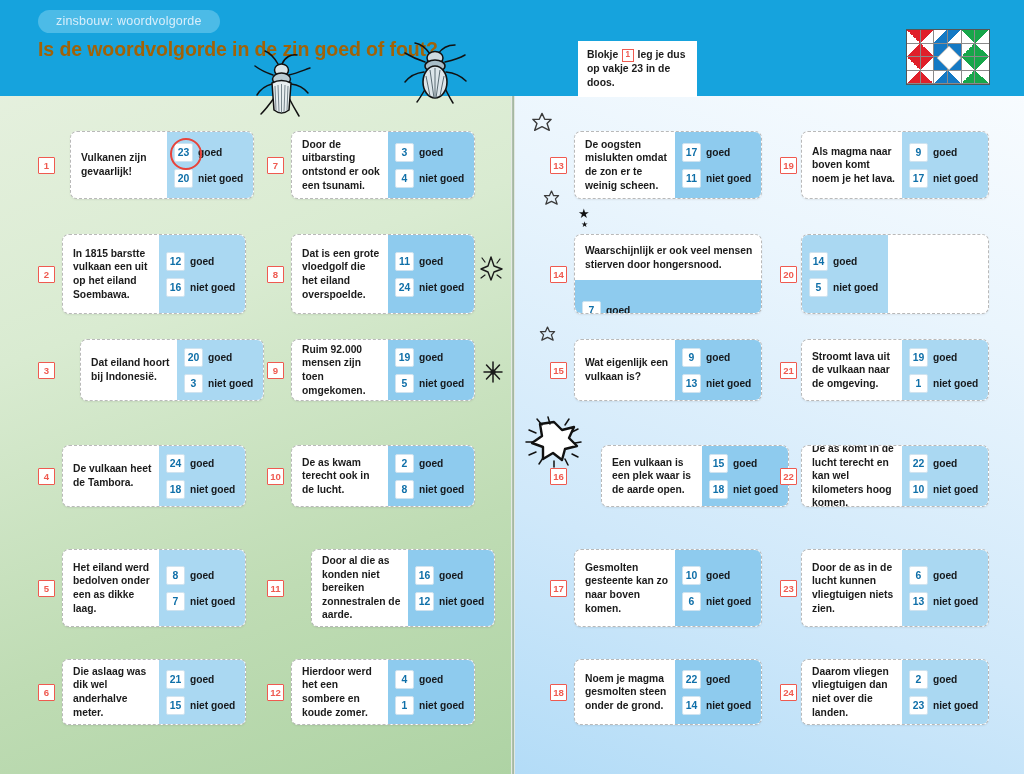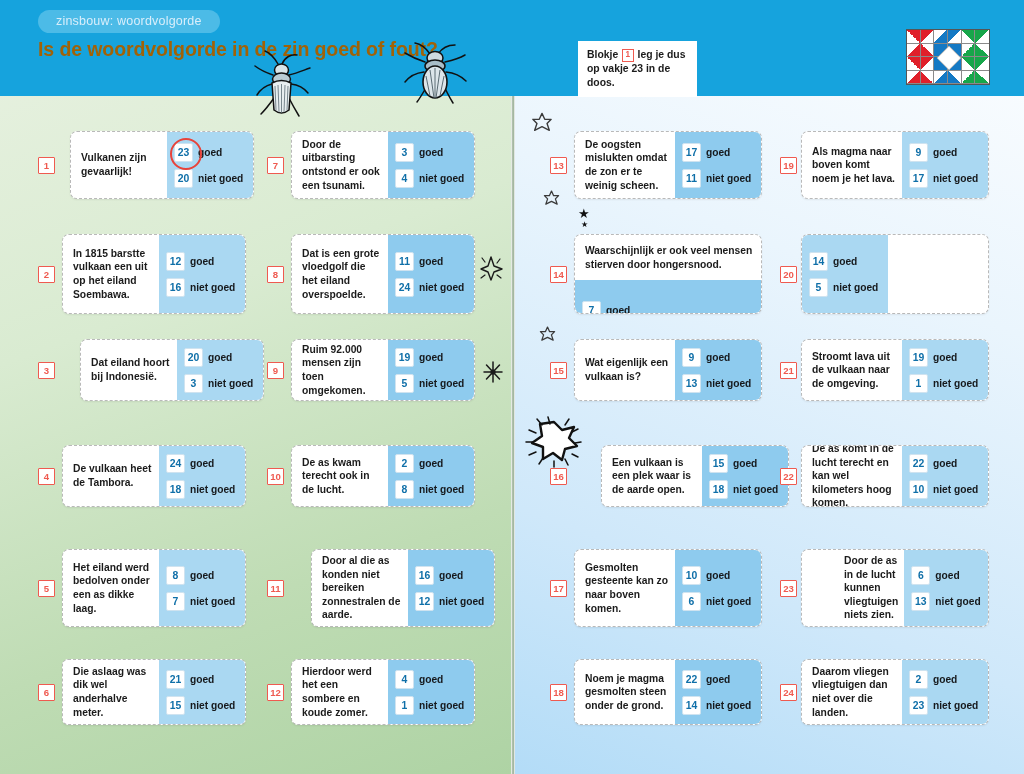--- a/index.html
+++ b/index.html
@@ -667,21 +667,21 @@
             <span class="box">22</span>
             <span class="lbl">goed</span>
           </div>
           <div class="opt">
             <span class="box">10</span>
             <span class="lbl">niet goed</span>
           </div>
         </div>
       </div>
       <div class="idx" style="left: 780px; top: 467.5px;">22</div>
-      <div class="card" style="left: 801px; top: 549px; width: 188px; height: 78px; padding-left: 32px;">
+      <div class="card" style="left: 801px; top: 549px; width: 188px; height: 78px;">
         <div class="sentence">Door de as in de lucht kunnen vliegtuigen niets zien.</div>
         <div class="answers">
           <div class="opt">
             <span class="box">6</span>
             <span class="lbl">goed</span>
           </div>
           <div class="opt">
             <span class="box">13</span>
             <span class="lbl">niet goed</span>
           </div>

